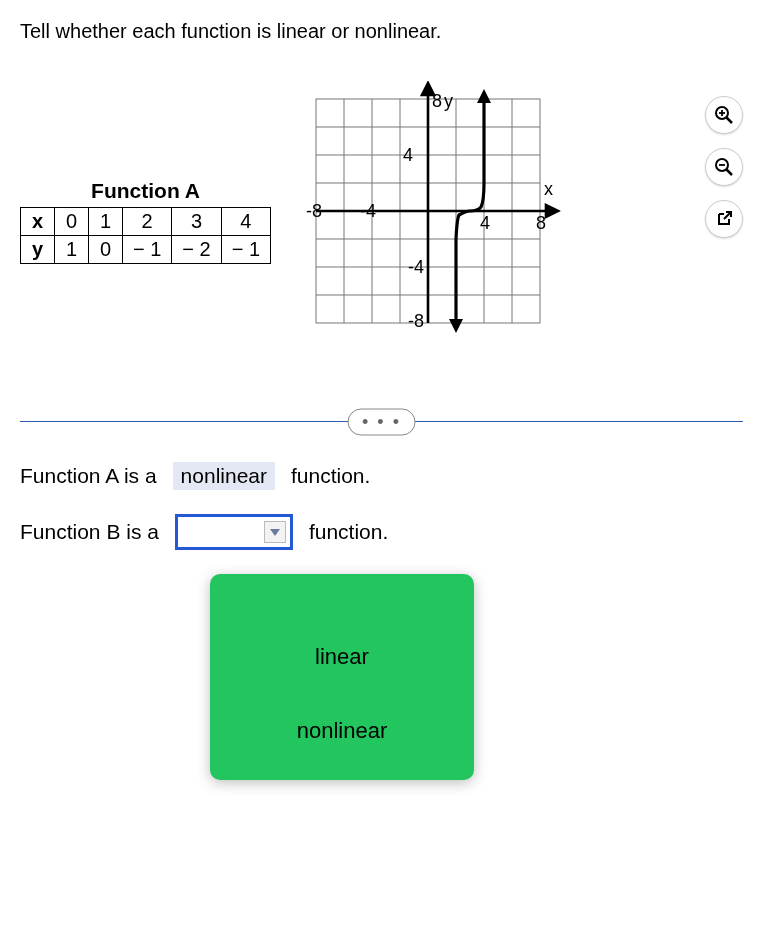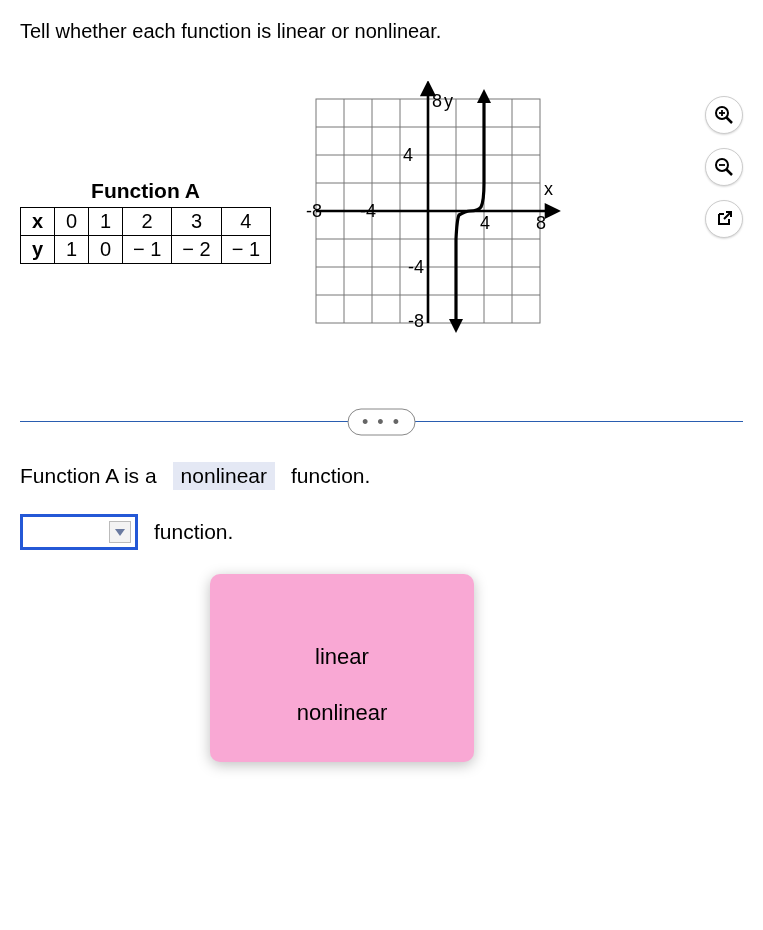--- a/index.html
+++ b/index.html
@@ -53,24 +53,24 @@
     display: flex; align-items: center; justify-content: flex-end;
     padding-right: 4px; cursor: pointer; background: #fff;
     box-shadow: 0 0 0 1px #fff inset;
   }
   .dropdown-arrow {
     width: 22px; height: 22px; border: 1px solid #bbb; background: #f3f3f3;
     display: flex; align-items: center; justify-content: center;
   }
   .dropdown-menu {
     margin-top: 22px; margin-left: 190px; width: 264px;
-    background: #f9a8d4; border-radius: 10px;
+    background: #22c55e; border-radius: 10px;
     box-shadow: 0 3px 14px rgba(0,0,0,0.25);
     padding: 70px 0 36px;
-    display: flex; flex-direction: column; align-items: center; gap: 30px;
+    display: flex; flex-direction: column; align-items: center; gap: 48px;
   }
   .menu-item { font-size: 22px; cursor: pointer; }
 </style>
 </head>
 <body>
 
 <div class="question-text">Tell whether each function is linear or nonlinear.</div>
 
 <div class="functions-row">
 
@@ -182,20 +182,21 @@
   <div class="divider-pill">• • •</div>
 </div>
 
 <div class="answer-line">
   <span>Function A is a</span>
   <span class="chosen">nonlinear</span>
   <span>function.</span>
 </div>
 
 <div class="answer-line">
+  <span>Function B is a</span>
   <div class="dropdown-box">
     <div class="dropdown-arrow">
       <svg width="12" height="10" viewBox="0 0 12 10">
           <polygon points="1,2 11,2 6,9" fill="#6a7aa0"></polygon>
         </svg>
     </div>
   </div>
   <span>function.</span>
 </div>
 

